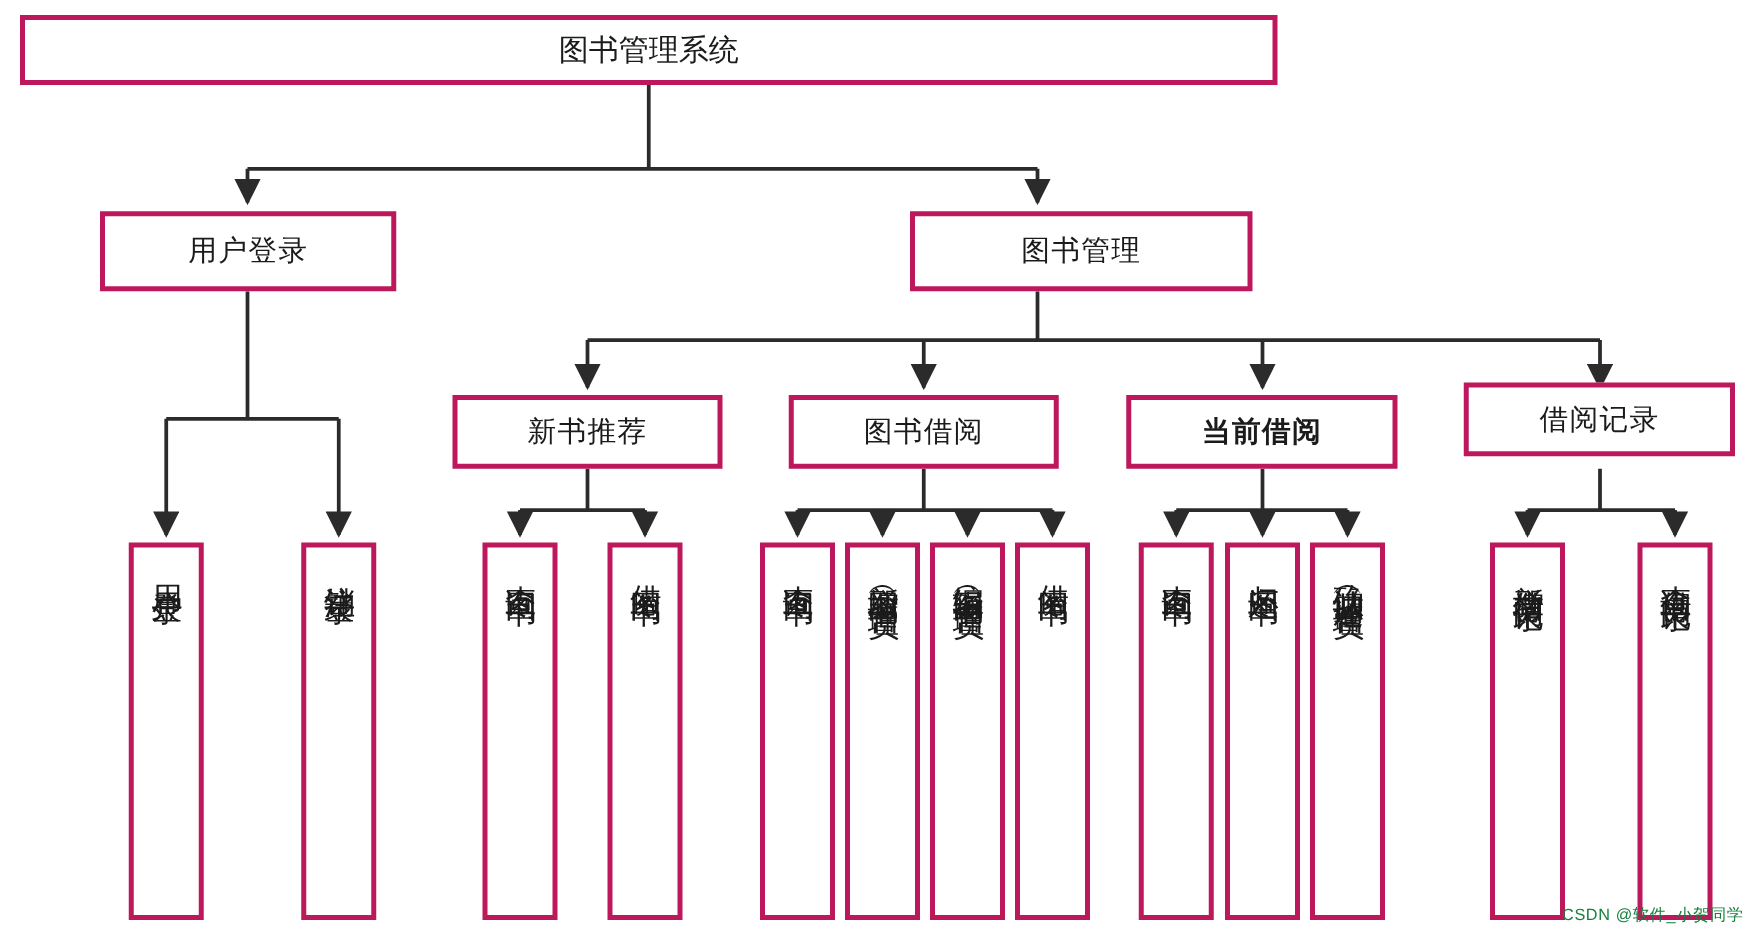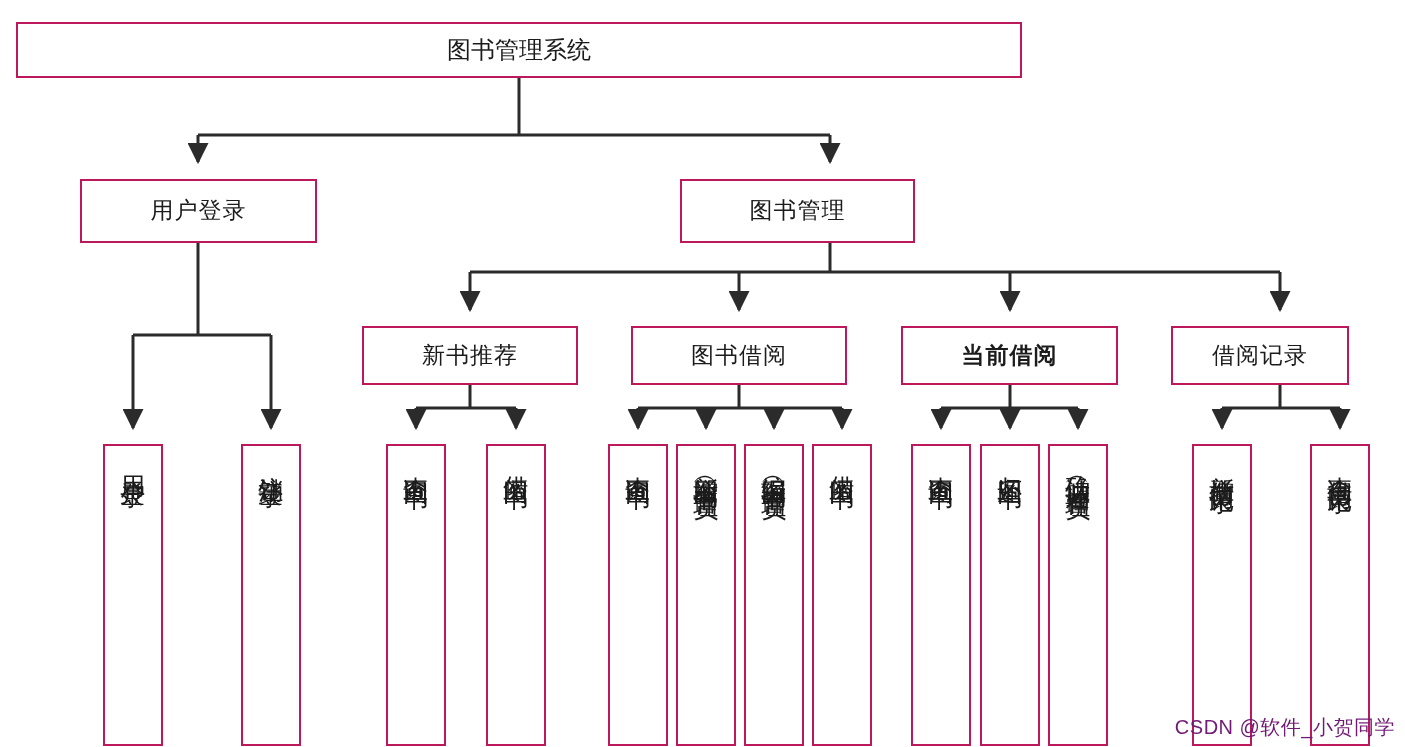--- a/index.html
+++ b/index.html
@@ -20,26 +20,25 @@
     left: 0;
     top: 0;
     width: 1405px;
     height: 747px;
     pointer-events: none;
   }
   .node {
     position: absolute;
     box-sizing: border-box;
     background: #ffffff;
-    border: 2px solid #be185d;
+    border: 4px solid #be185d;
     display: flex;
     align-items: center;
     justify-content: center;
     color: #1b1b1b;
-    margin-top: 10px;
   }
   .node.h {
     font-size: 23px;
     letter-spacing: 1px;
     line-height: 1.1;
   }
   .node.root {
     font-size: 24px;
   }
   .node.leaf {
@@ -53,22 +52,22 @@
     font-size: 25px;
     line-height: 1.06;
     letter-spacing: 3px;
     white-space: nowrap;
     display: block;
   }
   .watermark {
     position: absolute;
     right: 10px;
     bottom: 6px;
-    font-size: 20px;
-    color: #701a75;
+    font-size: 13px;
+    color: #15803d;
     letter-spacing: 0.5px;
     white-space: nowrap;
     pointer-events: none;
   }
 </style>
 </head>
 <body>
 
 <div id="stage">
 
@@ -122,34 +121,34 @@
     </g>
   </svg>
 
   <div class="node root" style="left:16px; top:12px; width:1006px; height:56px;">
     <span>图书管理系统</span>
   </div>
 
   <div class="node h" style="left:80px; top:169px; width:237px; height:64px;">
     <span>用户登录</span>
   </div>
-  <div class="node h" style="left:680px; top:169px; width:235px; height:64px;">
+  <div class="node h" style="left:728px; top:169px; width:274px; height:64px;">
     <span>图书管理</span>
   </div>
 
   <div class="node h" style="left:631px; top:316px; width:216px; height:59px;">
     <span>图书借阅</span>
   </div>
   <div class="node h" style="left:362px; top:316px; width:216px; height:59px;">
     <span>新书推荐</span>
   </div>
   <div class="node h" style="left:901px; top:316px; width:217px; height:59px;font-weight:bold;">
     <span>当前借阅</span>
   </div>
-  <div class="node h" style="left:1171px; top:316px; width:178px; height:59px;">
+  <div class="node h" style="left:1171px; top:306px; width:217px; height:59px;">
     <span>借阅记录</span>
   </div>
 
   <div class="node leaf" style="left:103px; top:434px; width:60px; height:302px;">
     <span class="vlabel">用户登录</span>
   </div>
   <div class="node leaf" style="left:241px; top:434px; width:60px; height:302px;">
     <span class="vlabel">注销登录</span>
   </div>
 

